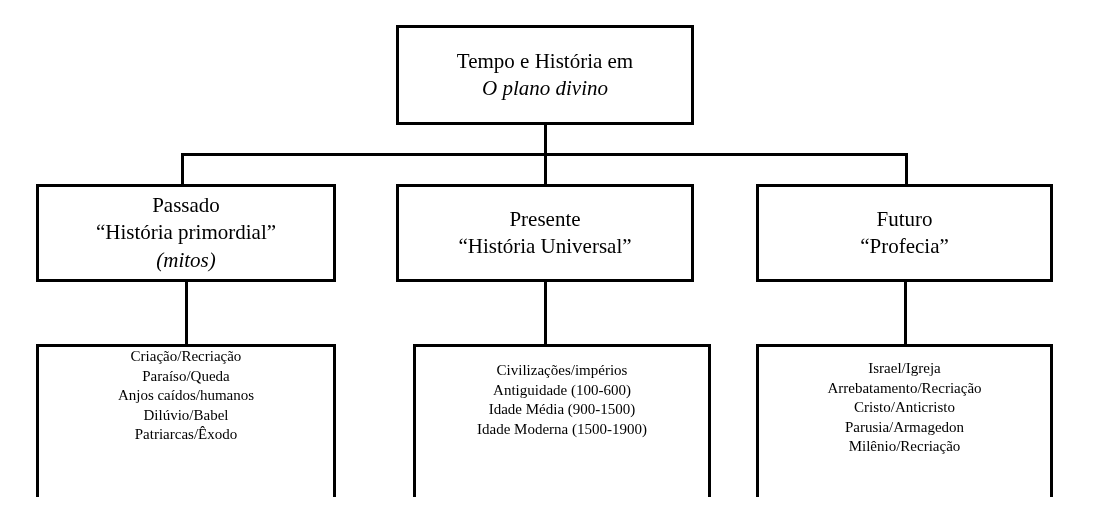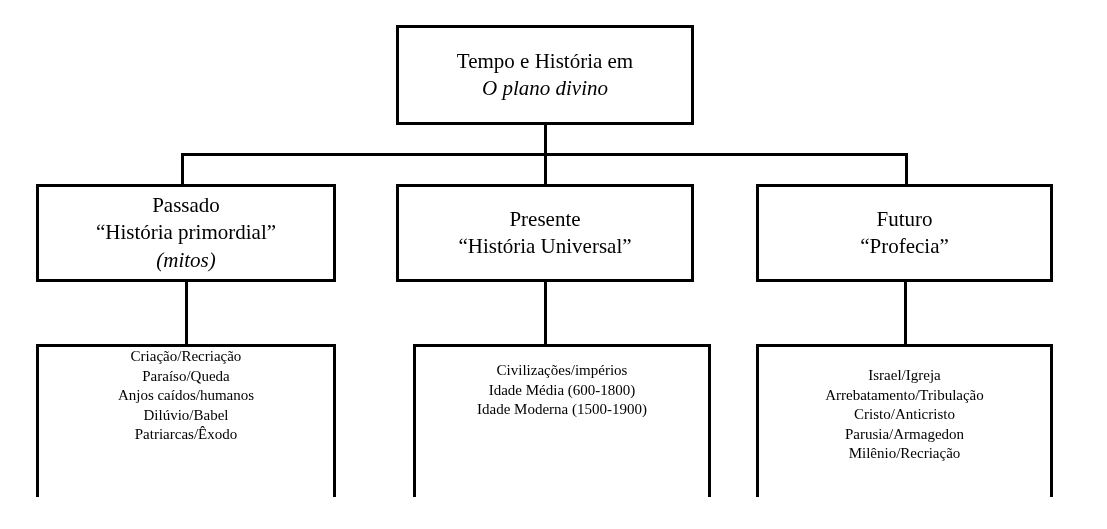--- a/index.html
+++ b/index.html
@@ -60,21 +60,21 @@
   }
 
   
   #node-passado  { left: 36px;  top: 184px; width: 300px; height: 98px; }
   #node-presente { left: 396px; top: 184px; width: 298px; height: 98px; }
   #node-futuro   { left: 756px; top: 184px; width: 297px; height: 98px; }
 
   
   #detail-passado  { left: 36px;  top: 344px; width: 300px; height: 166px; }
   #detail-presente { left: 413px; top: 344px; width: 298px; height: 161px; padding-top: 14px; }
-  #detail-futuro   { left: 756px; top: 344px; width: 297px; height: 161px; padding-top: 19px; }
+  #detail-futuro   { left: 756px; top: 344px; width: 297px; height: 161px; padding-top: 12px; }
 
   
   .conn {
     position: absolute;
     background: #000000;
   }
   .conn.v { width: 3px; }
   .conn.h { height: 3px; }
 
   
@@ -129,25 +129,26 @@
   <div class="node topaligned" id="detail-passado">
     <div class="line-small">Criação/Recriação</div>
     <div class="line-small">Paraíso/Queda</div>
     <div class="line-small">Anjos caídos/humanos</div>
     <div class="line-small">Dilúvio/Babel</div>
     <div class="line-small">Patriarcas/Êxodo</div>
   </div>
 
   <div class="node topaligned" id="detail-presente">
     <div class="line-small">Civilizações/impérios</div>
-    <div class="line-small">Idade Média (600-1800)</div>
+    <div class="line-small">Antiguidade (100-600)</div>
+    <div class="line-small">Idade Média (900-1500)</div>
     <div class="line-small">Idade Moderna (1500-1900)</div>
   </div>
 
   <div class="node topaligned" id="detail-futuro">
     <div class="line-small">Israel/Igreja</div>
-    <div class="line-small">Arrebatamento/Tribulação</div>
+    <div class="line-small">Arrebatamento/Recriação</div>
     <div class="line-small">Cristo/Anticristo</div>
     <div class="line-small">Parusia/Armagedon</div>
     <div class="line-small">Milênio/Recriação</div>
   </div>
 
 </div>
 
 </body></html>

